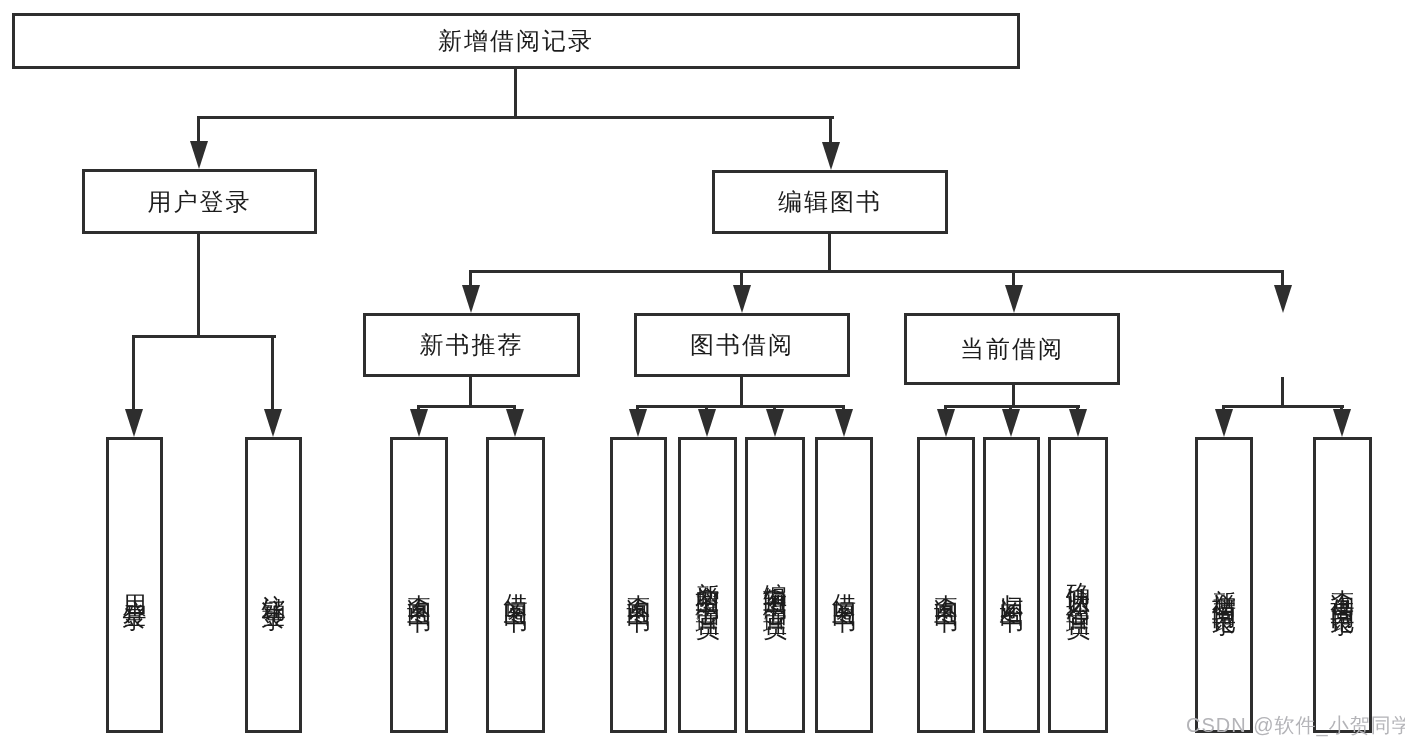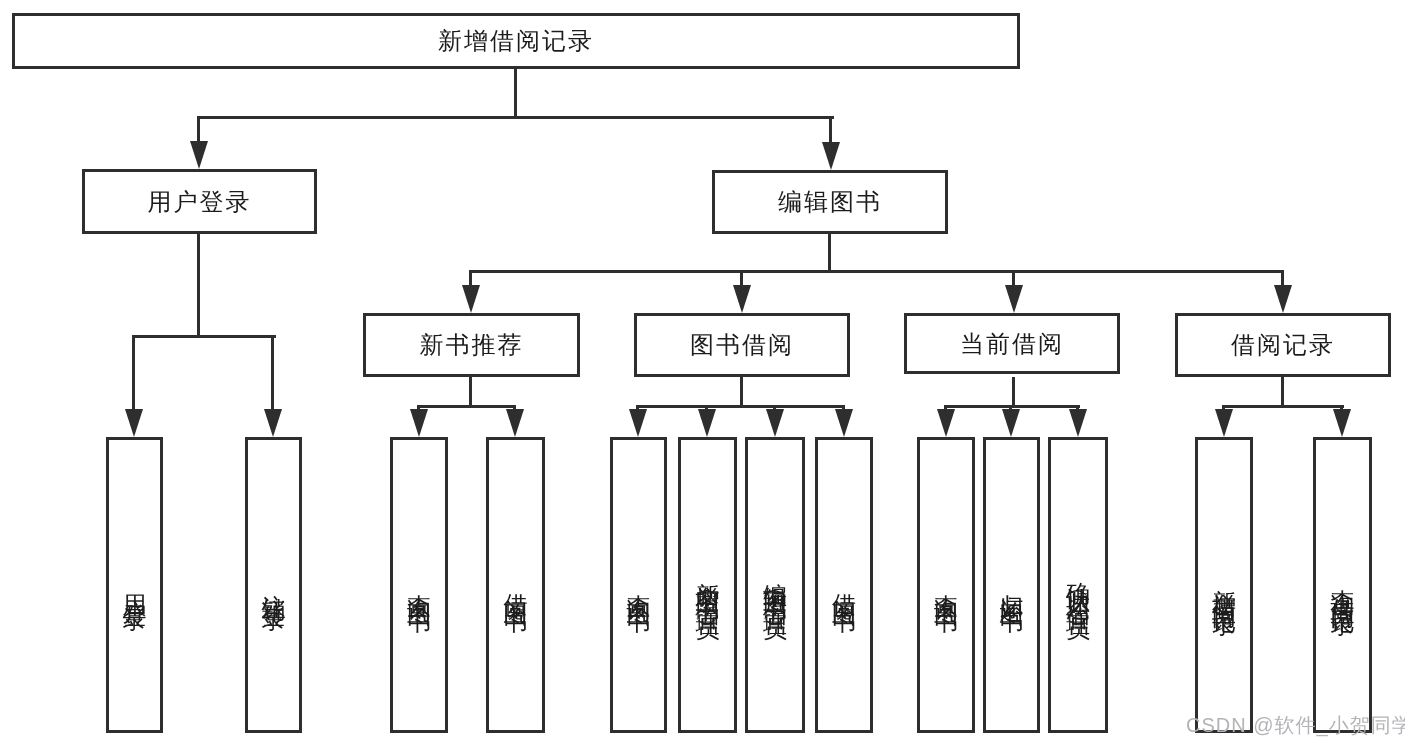--- a/index.html
+++ b/index.html
@@ -68,25 +68,22 @@
   <div class="arrow" style="left:733px;top:285px"></div>
   <div class="arrow" style="left:1005px;top:285px"></div>
   <div class="arrow" style="left:1274px;top:285px"></div>
 
   <div class="box" style="left:363px;top:313px;width:217px;height:64px">
     <span>新书推荐</span>
   </div>
   <div class="box" style="left:634px;top:313px;width:216px;height:64px">
     <span>图书借阅</span>
   </div>
-  <div class="box" style="left:904px;top:313px;width:216px;height:61px">
+  <div class="box" style="left:904px;top:313px;width:216px;height:72px">
     <span>当前借阅</span>
-  </div>
-  <div class="box" style="left:1175px;top:313px;width:216px;height:64px">
-    <span>借阅记录</span>
   </div>
 
   <div class="vl" style="left:469px;top:377px;height:31px"></div>
   <div class="hl" style="left:417px;top:405px;width:99px"></div>
   <div class="vl" style="left:417px;top:405px;height:8px"></div>
   <div class="vl" style="left:513px;top:405px;height:8px"></div>
   <div class="arrow" style="left:410px;top:409px"></div>
   <div class="arrow" style="left:506px;top:409px"></div>
 
   <div class="vl" style="left:740px;top:377px;height:31px"></div>

